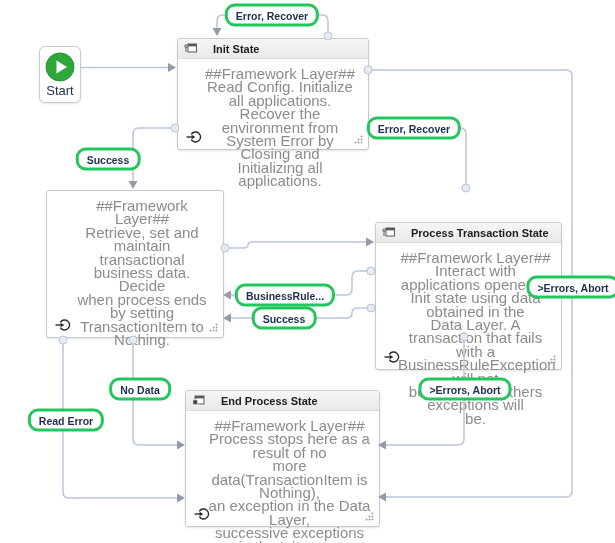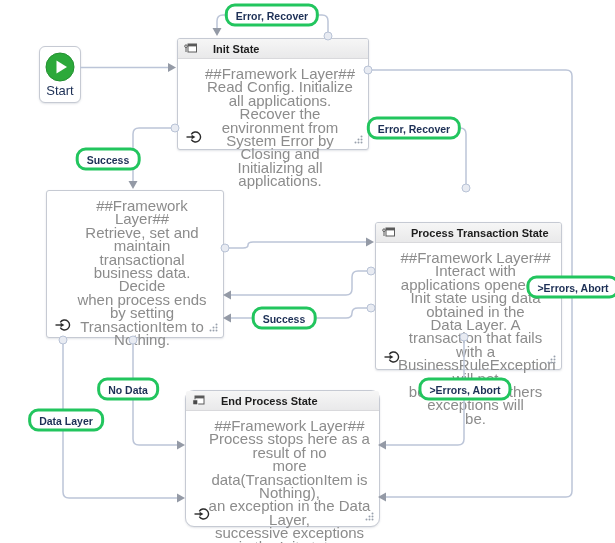--- a/index.html
+++ b/index.html
@@ -37,21 +37,21 @@
     position:absolute; left:39px; top:46px; width:40px; height:55px;
     background:#fff; border:1px solid #c6cad3; border-radius:6px;
     box-shadow:0 1px 2px rgba(90,100,120,.18);
     display:flex; flex-direction:column; align-items:center; justify-content:center;
     gap:1px; z-index:1;
   }
   .start-label { font-size:13px; color:#1c2f55; }
   .s-init    { left:177px; top:38px;  width:190px; height:110px; }
   .s-getset  { left:46px;  top:190px; width:176px; height:146px; }
   .s-process { left:375px; top:190px; width:185px; height:146px;margin-top:32px; }
-  .s-end     { left:185px; top:390px; width:193px; height:135px;border-radius:9px; }
+  .s-end     { left:185px; top:390px; width:193px; height:135px; }
 </style>
 </head>
 <body>
 
 <div class="canvas">
 
   <div class="start-node">
     <svg width="30" height="30" viewBox="0 0 30 30">
       <circle cx="15" cy="15" r="14" fill="#2ca93a" stroke="#239130" stroke-width="1"></circle>
       <path d="M11.5 8.5 L22 15 L11.5 21.5 Z" fill="#ffffff"></path>
@@ -245,19 +245,20 @@
     <g>
       <path class="wire" d="M464 341 L464 439 Q464 445 458 445 L384 445"></path>
       <path class="arrowhead" d="M386 440.5 L386 449.5 L378 445 Z"></path>
       <circle class="dot" cx="464" cy="337" r="4"></circle>
     </g>
   </svg>
 
   <div class="pill" style="left:272px; top:15px;">Error, Recover</div>
   <div class="pill" style="left:108px; top:159px;">Success</div>
   <div class="pill" style="left:414px; top:128px;">Error, Recover</div>
+  <div class="pill" style="left:285px; top:295px;">BusinessRule...</div>
   <div class="pill" style="left:284px; top:318px;">Success</div>
-  <div class="pill" style="left:128px; top:389px;">No Data</div>
-  <div class="pill" style="left:66px; top:420px;">Data Layer</div>
+  <div class="pill" style="left:140px; top:389px;">No Data</div>
+  <div class="pill" style="left:66px; top:420px;">Read Error</div>
   <div class="pill" style="left:465px; top:389px;">&gt;Errors, Abort</div>
   <div class="pill" style="left:573px; top:287px;">&gt;Errors, Abort</div>
 
 </div>
 
 </body></html>

